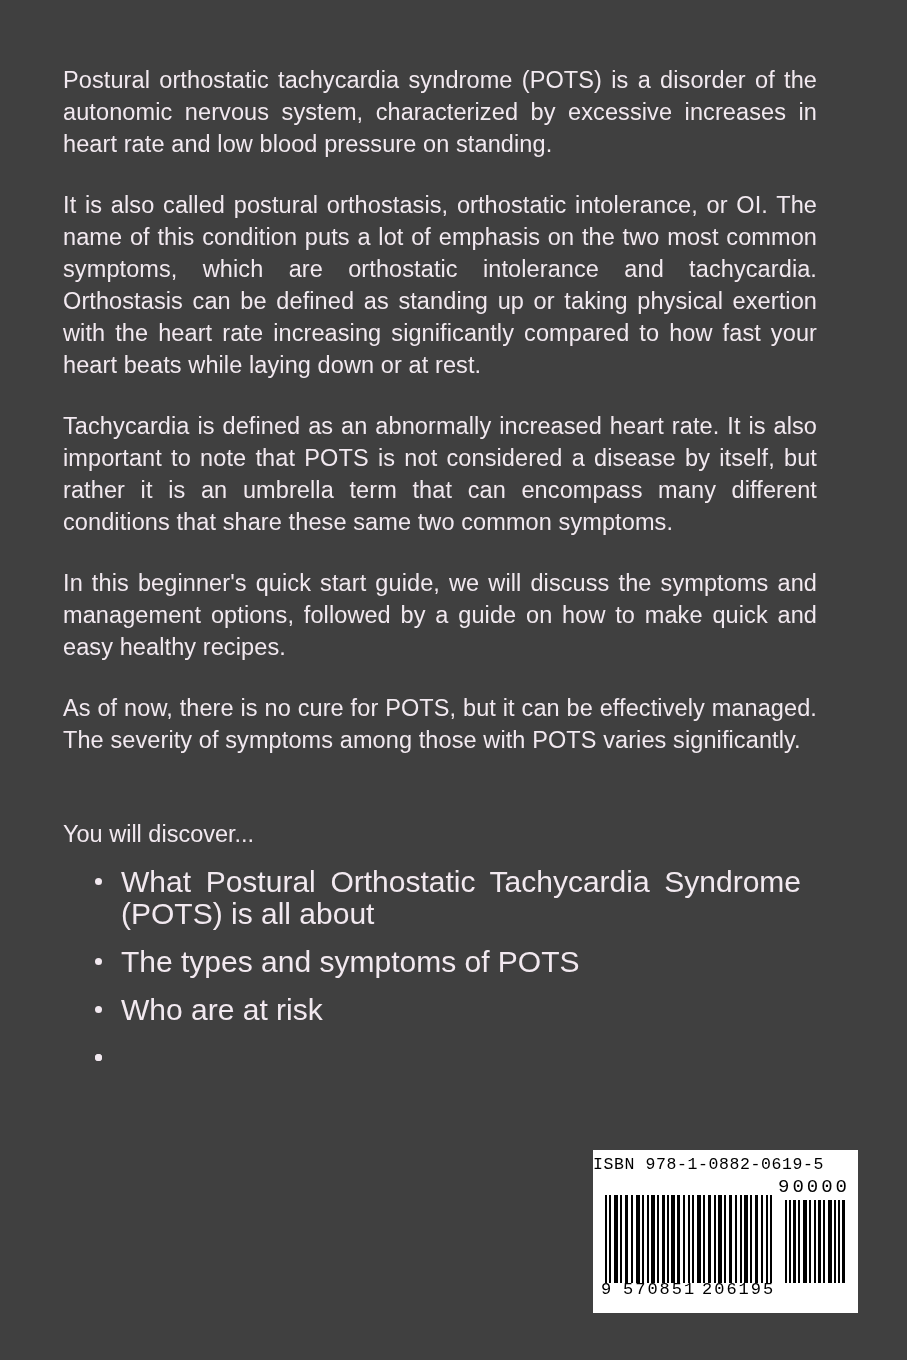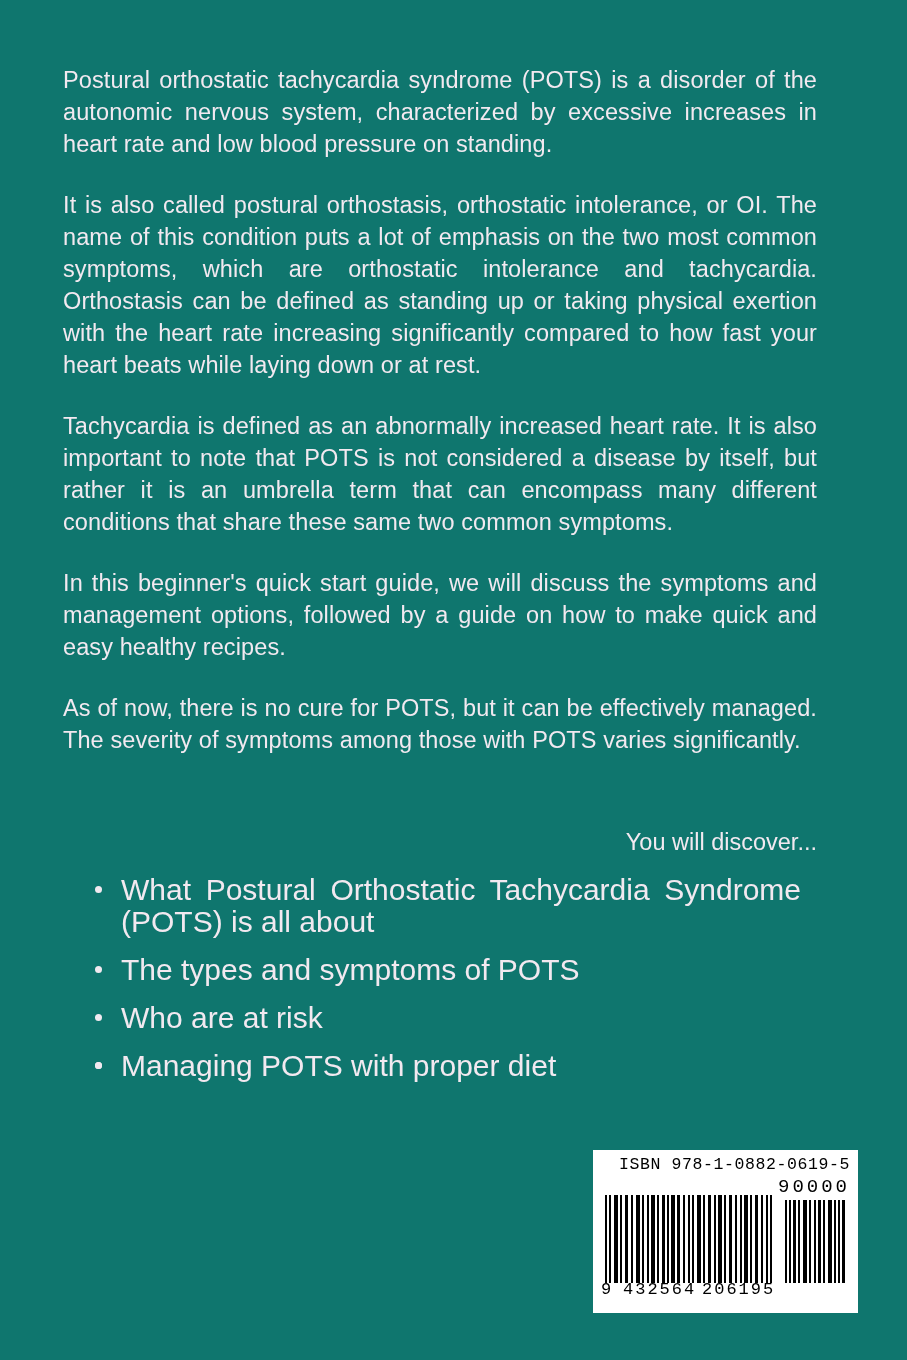--- a/index.html
+++ b/index.html
@@ -12,21 +12,21 @@
     height: 1360px;
     background: #551551;
     font-family: "Liberation Sans", sans-serif;
     overflow: hidden;
     position: relative;
   }
 
   .cover {
     position: absolute;
     inset: 0;
-    background: #0f766e;
+    background: #404040;
   }
 
   .blurb {
     position: absolute;
     left: 63px;
     top: 64px;
     width: 754px;
   }
 
   .para {
@@ -40,22 +40,22 @@
   }
 
   .para:last-of-type {
     margin-bottom: 0;
   }
 
   .discover-lead {
     color: #f2e9f0;
     font-size: 23.5px;
     line-height: 32px;
-    margin: 12px 0 0 0;
-    text-align: right;
+    margin: 4px 0 0 0;
+    text-align: left;
   }
 
   .discover-list {
     list-style: none;
     margin: 0;
     padding: 0;
   }
 
   .discover-list li {
     position: relative;
@@ -88,21 +88,21 @@
     background: #ffffff;
     box-sizing: border-box;
     padding: 0;
   }
 
   .isbn-text {
     position: absolute;
     left: 0;
     right: 8px;
     top: 5px;
-    text-align: right;
+    text-align: left;
     font-family: "Liberation Mono", "DejaVu Sans Mono", monospace;
     font-size: 16.5px;
     letter-spacing: 0.6px;
     color: #000;
     white-space: nowrap;
   }
 
   .addon-text {
     position: absolute;
     right: 8px;
@@ -179,21 +179,20 @@
       </li>
       <li>
         <span class="bullet"></span>
         <span>Who are at risk</span>
       </li>
       <li>
         <span class="bullet"></span>
       </li>
       <li>
         <span class="bullet"></span>
-        <span>Managing POTS with proper diet</span>
       </li>
     </ul>
   </div>
 
   <div class="barcode-box">
     <div class="isbn-text">ISBN 978-1-0882-0619-5</div>
     <div class="addon-text">90000</div>
     <div class="bars-main" id="bars-main">
         <div class="bar" style="left: 0px; width: 2px; background: rgb(0, 0, 0);"></div>
         <div class="bar" style="left: 4px; width: 2px; background: rgb(0, 0, 0);"></div>
@@ -239,18 +238,18 @@
         <div class="bar" style="left: 29px; width: 2px; background: rgb(0, 0, 0);"></div>
         <div class="bar" style="left: 33px; width: 3px; background: rgb(0, 0, 0);"></div>
         <div class="bar" style="left: 38px; width: 2px; background: rgb(0, 0, 0);"></div>
         <div class="bar" style="left: 43px; width: 4px; background: rgb(0, 0, 0);"></div>
         <div class="bar" style="left: 49px; width: 2px; background: rgb(0, 0, 0);"></div>
         <div class="bar" style="left: 53px; width: 2px; background: rgb(0, 0, 0);"></div>
         <div class="bar" style="left: 57px; width: 3px; background: rgb(0, 0, 0);"></div>
       </div>
     <div class="ean-digits">
       <span class="d-lead">9</span>
-      <span class="d-left">432564</span>
+      <span class="d-left">570851</span>
       <span class="d-right">206195</span>
     </div>
   </div>
 
 </div>
 
 </body></html>

